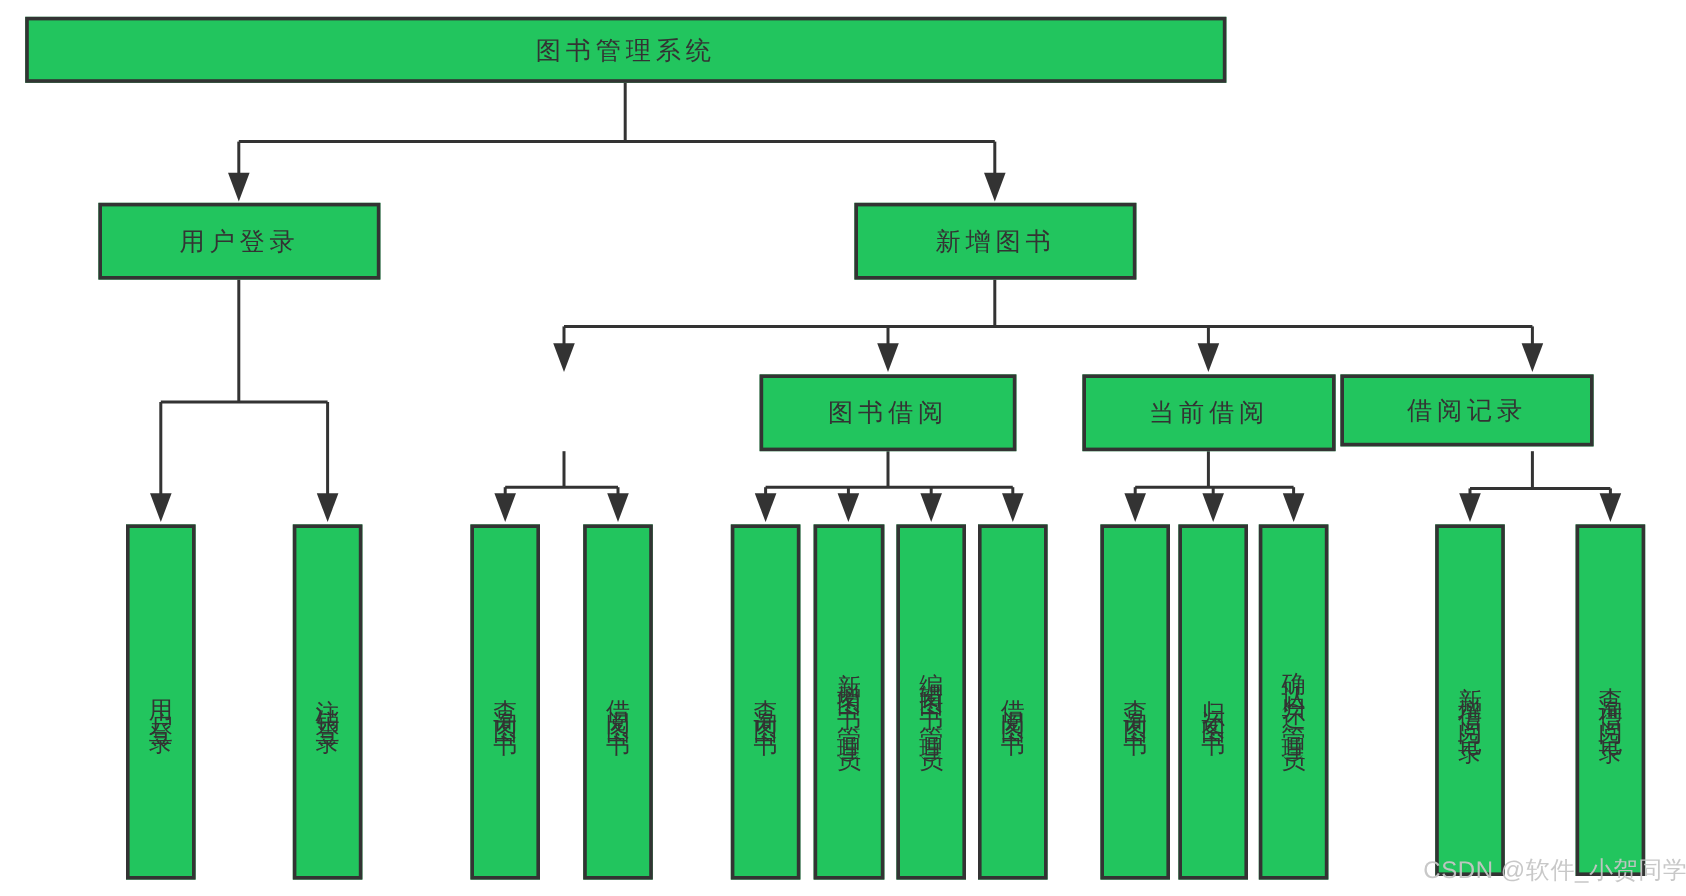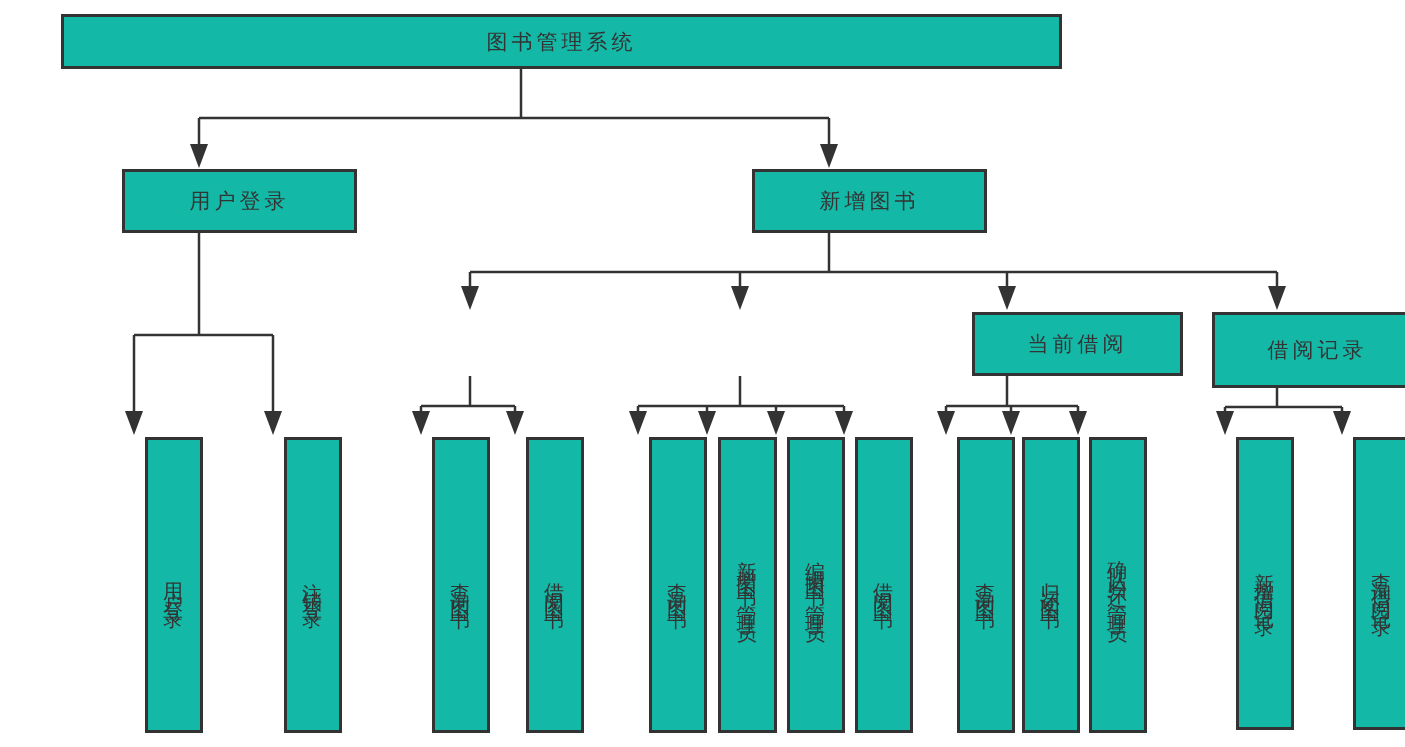--- a/index.html
+++ b/index.html
@@ -6,26 +6,25 @@
   #stage{
     position:relative;
     width:1405px;height:747px;
     background:#ffffff;
     font-family:"Liberation Sans", sans-serif;
     overflow:hidden;
   }
   #connectors{position:absolute;left:0;top:0;width:1405px;height:747px;}
   .box{
     position:absolute;
-    background:#14b8a6;
+    background:#22c55e;
     border:3px solid #333333;
     box-sizing:border-box;
     display:flex;align-items:center;justify-content:center;
     z-index:2;
-    margin-left:40px;
   }
   .box .lbl{
     font-size:21px;
     letter-spacing:4px;
     color:#333333;
     white-space:nowrap;
   }
   .box.v .lbl{
     writing-mode:vertical-rl;
     text-orientation:mixed;
@@ -119,24 +118,27 @@
     <span class="lbl">图书管理系统</span>
   </div>
 
   <div class="box h" style="left:82px;top:169px;width:235px;height:64px">
     <span class="lbl">用户登录</span>
   </div>
   <div class="box h" style="left:712px;top:169px;width:235px;height:64px">
     <span class="lbl">新增图书</span>
   </div>
 
-  <div class="box h" style="left:932px;top:312px;width:211px;height:64px">
+  <div class="box h" style="left:633px;top:312px;width:214px;height:64px">
+    <span class="lbl">图书借阅</span>
+  </div>
+  <div class="box h" style="left:902px;top:312px;width:211px;height:64px">
     <span class="lbl">当前借阅</span>
   </div>
-  <div class="box h" style="left:1172px;top:312px;width:211px;height:76px">
+  <div class="box h" style="left:1117px;top:312px;width:211px;height:60px">
     <span class="lbl">借阅记录</span>
   </div>
 
   <div class="box v" style="left:105px;top:437px;width:58px;height:296px">
     <span class="lbl">用户登录</span>
   </div>
   <div class="box v" style="left:244px;top:437px;width:58px;height:296px">
     <span class="lbl">注销登录</span>
   </div>
 
@@ -170,14 +172,15 @@
     <span class="lbl">确认归还（管理员）</span>
   </div>
 
   <div class="box v" style="left:1196px;top:437px;width:58px;height:293px">
     <span class="lbl">新增借阅记录</span>
   </div>
   <div class="box v" style="left:1313px;top:437px;width:58px;height:293px">
     <span class="lbl">查询借阅记录</span>
   </div>
 
+  <div class="watermark">CSDN @软件_小贺同学</div>
 
 </div>
 
 </body></html>

